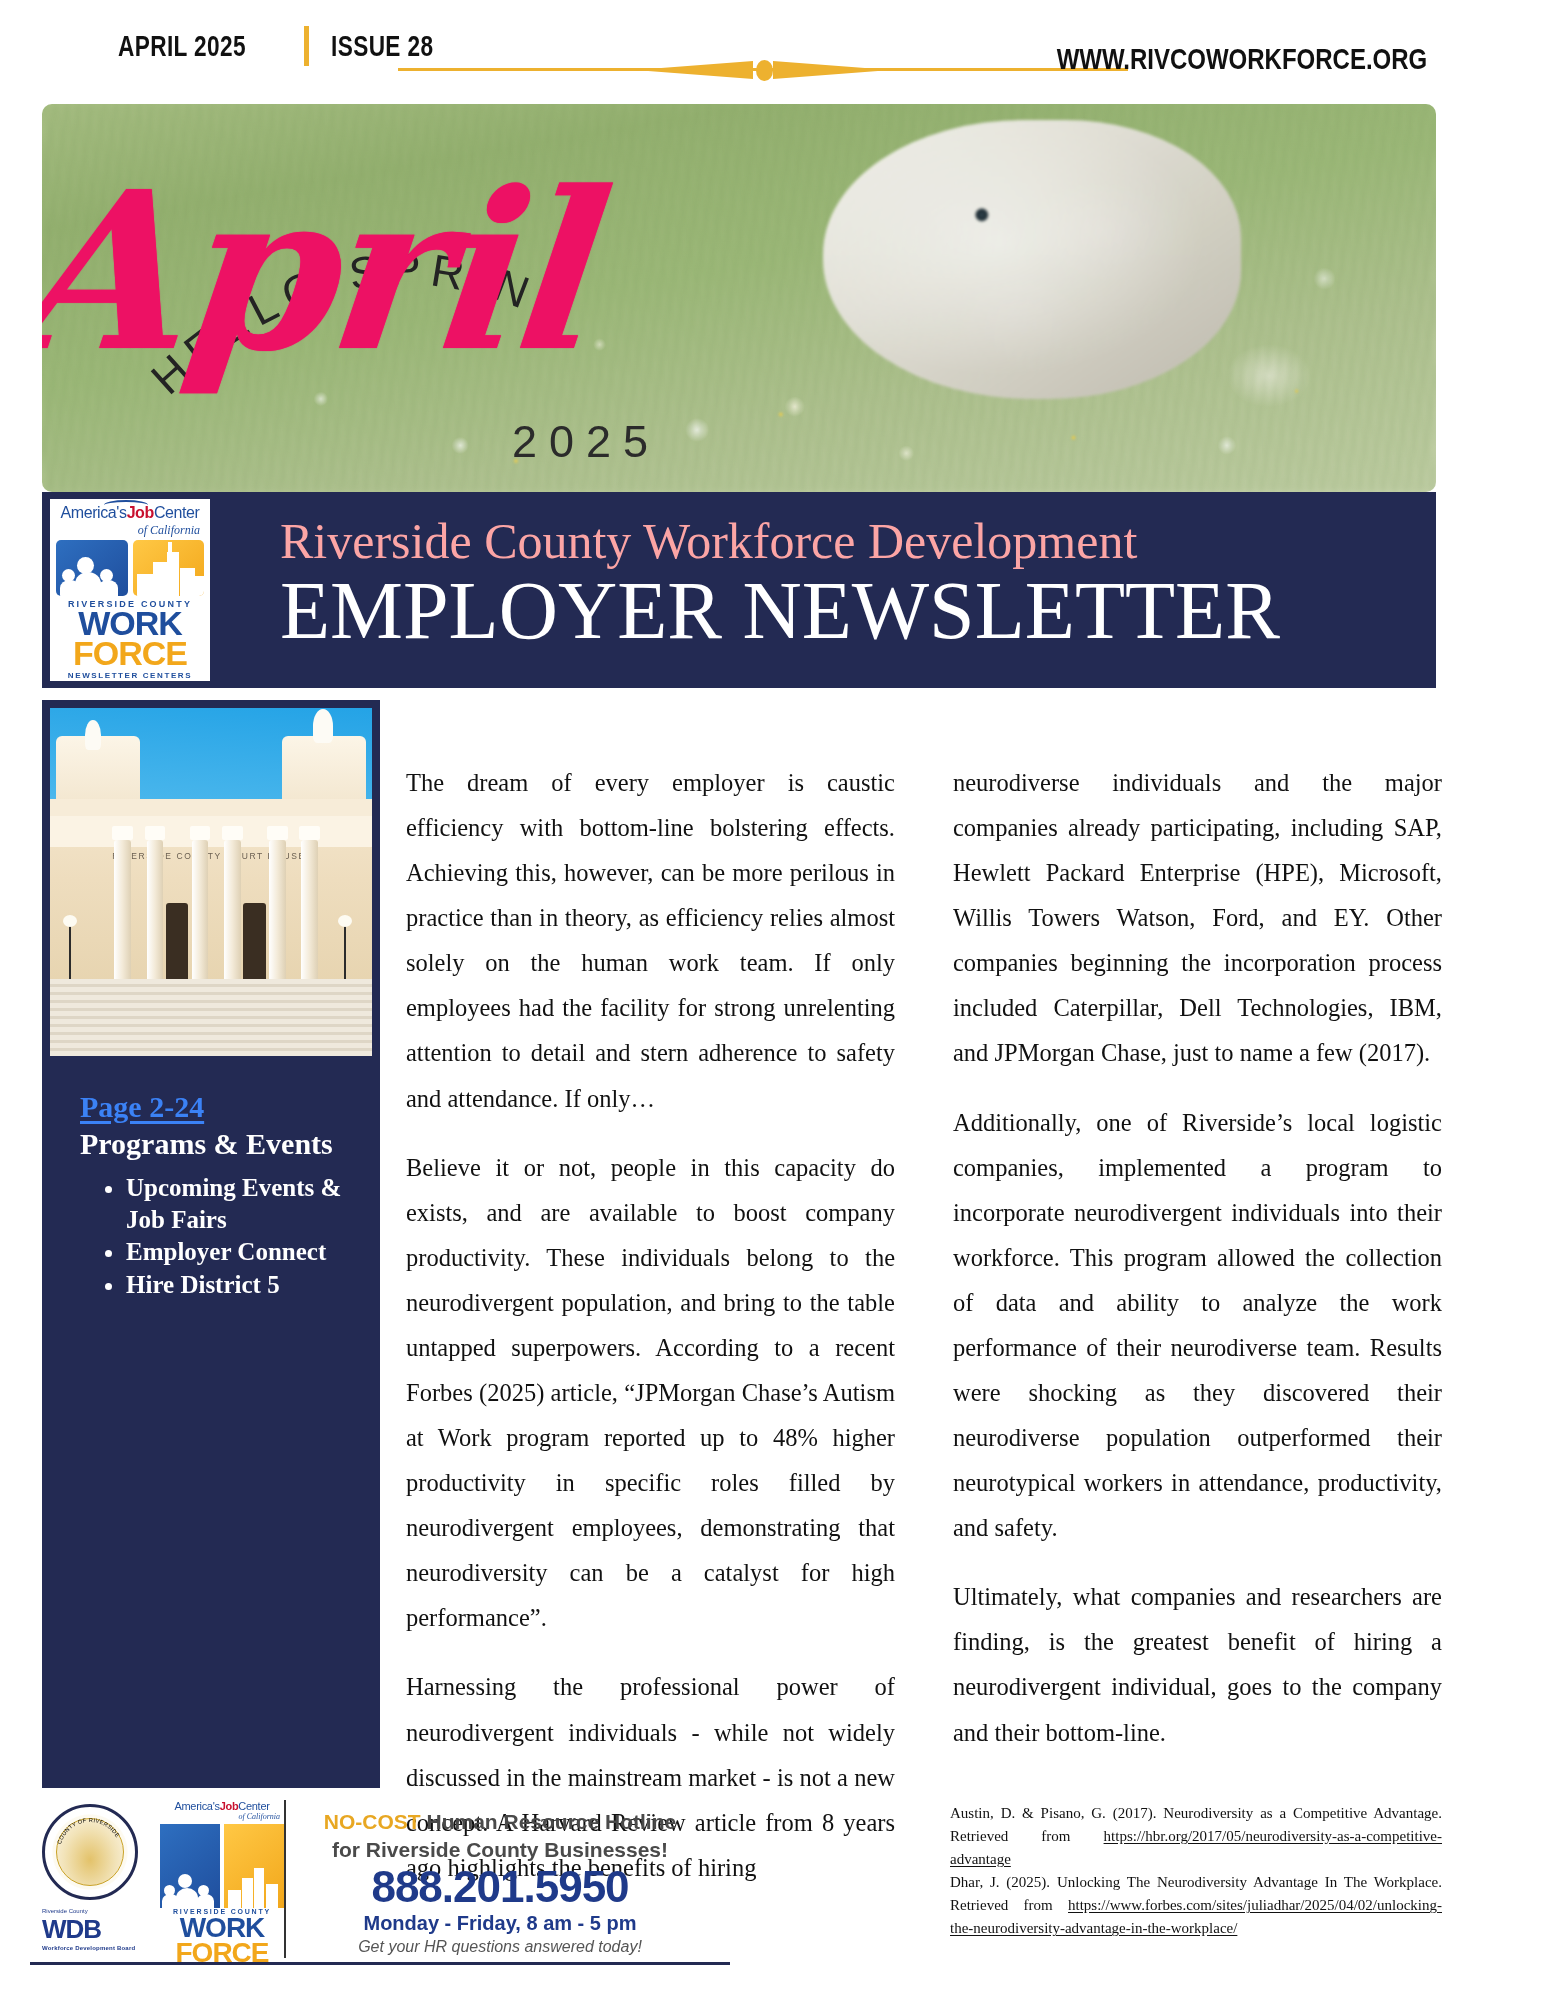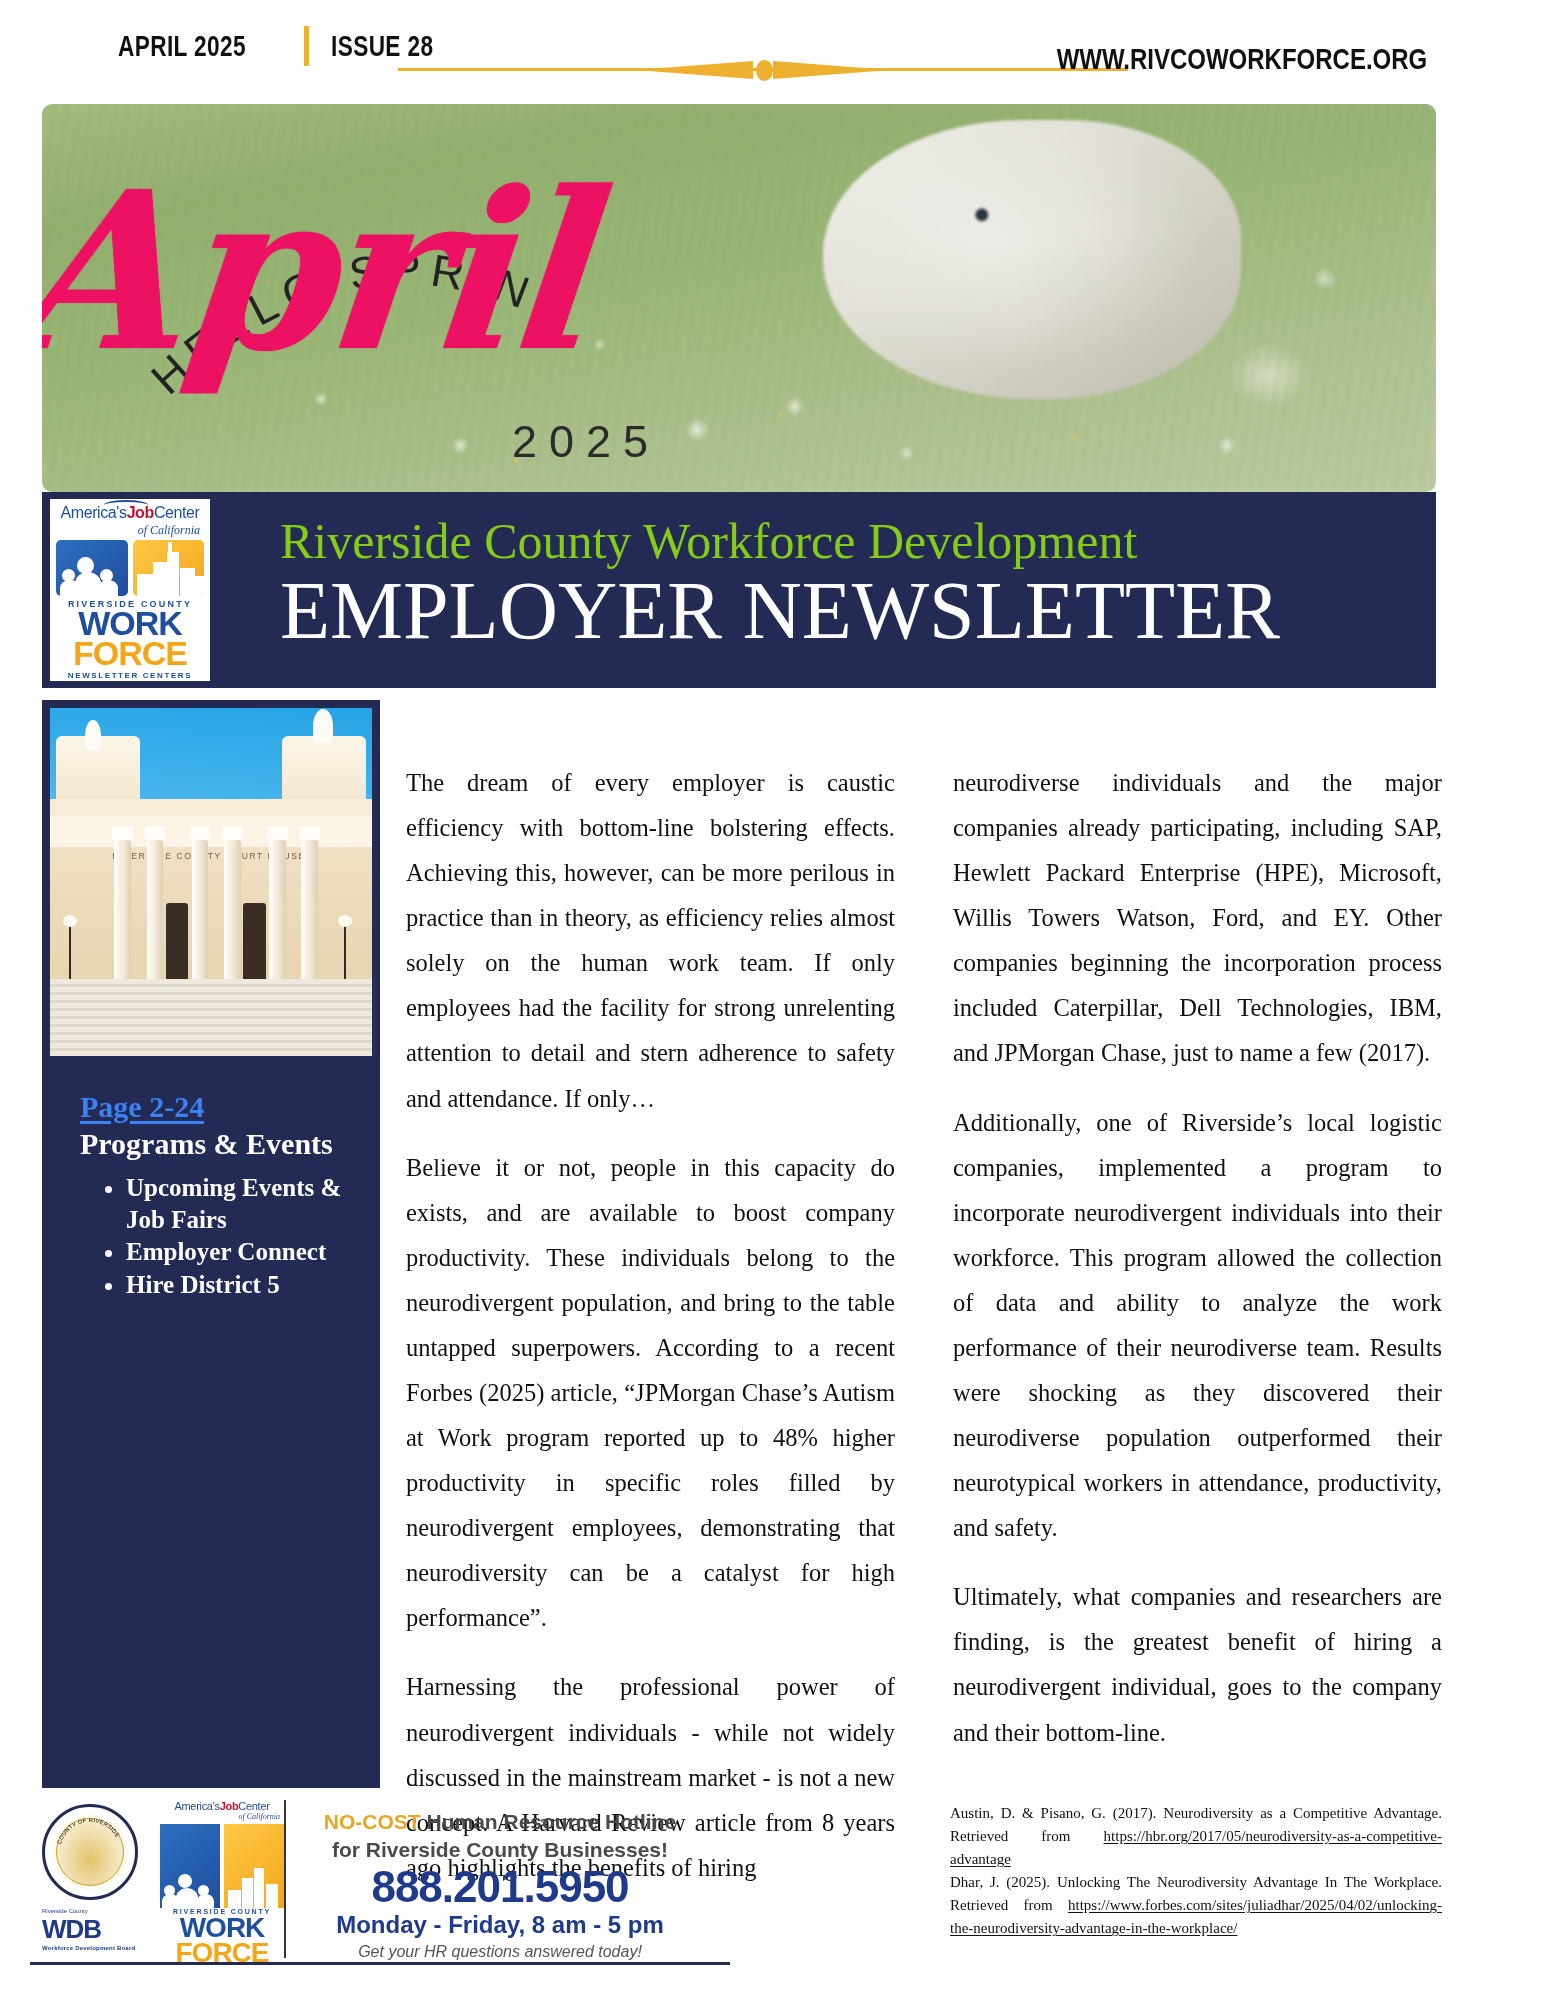--- a/index.html
+++ b/index.html
@@ -171,21 +171,21 @@
     letter-spacing: -1px;
   }
   .ajcc-dev {
     font-family: "Liberation Sans", sans-serif; font-weight: bold;
     font-size: 8px; letter-spacing: 1.6px; color: #1F4E9D;
     text-align: center; margin-top: 2px;
   }
   .mh-sub {
     position: absolute; left: 238px; top: 20px;
     font-family: "Liberation Serif", serif;
-    font-size: 50px; color: #84cc16; white-space: nowrap;
+    font-size: 50px; color: #fca5a5; white-space: nowrap;
   }
   .mh-title {
     position: absolute; left: 238px; top: 78px;
     font-family: "Liberation Serif", serif;
     font-size: 82px; color: #ffffff; white-space: nowrap; line-height: 1;
   }
 
   
   .sidebar {
     position: absolute; left: 42px; top: 700px; width: 338px; height: 1088px;
@@ -322,21 +322,21 @@
     font-family: "Liberation Sans", sans-serif; font-weight: bold;
     font-size: 21px; color: #4a4a4a; line-height: 1.32;
   }
   .ft-h1 .nc { color: #E8A722; }
   .ft-phone {
     font-family: "Liberation Sans", sans-serif; font-weight: bold;
     font-size: 44px; color: #1F3A8A; letter-spacing: -1px; line-height: 1.08;
   }
   .ft-hours {
     font-family: "Liberation Sans", sans-serif; font-weight: bold;
-    font-size: 24px; color: #1F3A8A; line-height: 1.2;
+    font-size: 20px; color: #1F3A8A; line-height: 1.2;
   }
   .ft-tag {
     font-family: "Liberation Sans", sans-serif; font-style: italic;
     font-size: 16px; color: #555555; margin-top: 3px;
   }
   .ft-rule { position:absolute; left: 30px; top: 1962px; width: 700px; height: 3px; background:#232A53; }
 </style>
 </head>
 <body>
 

